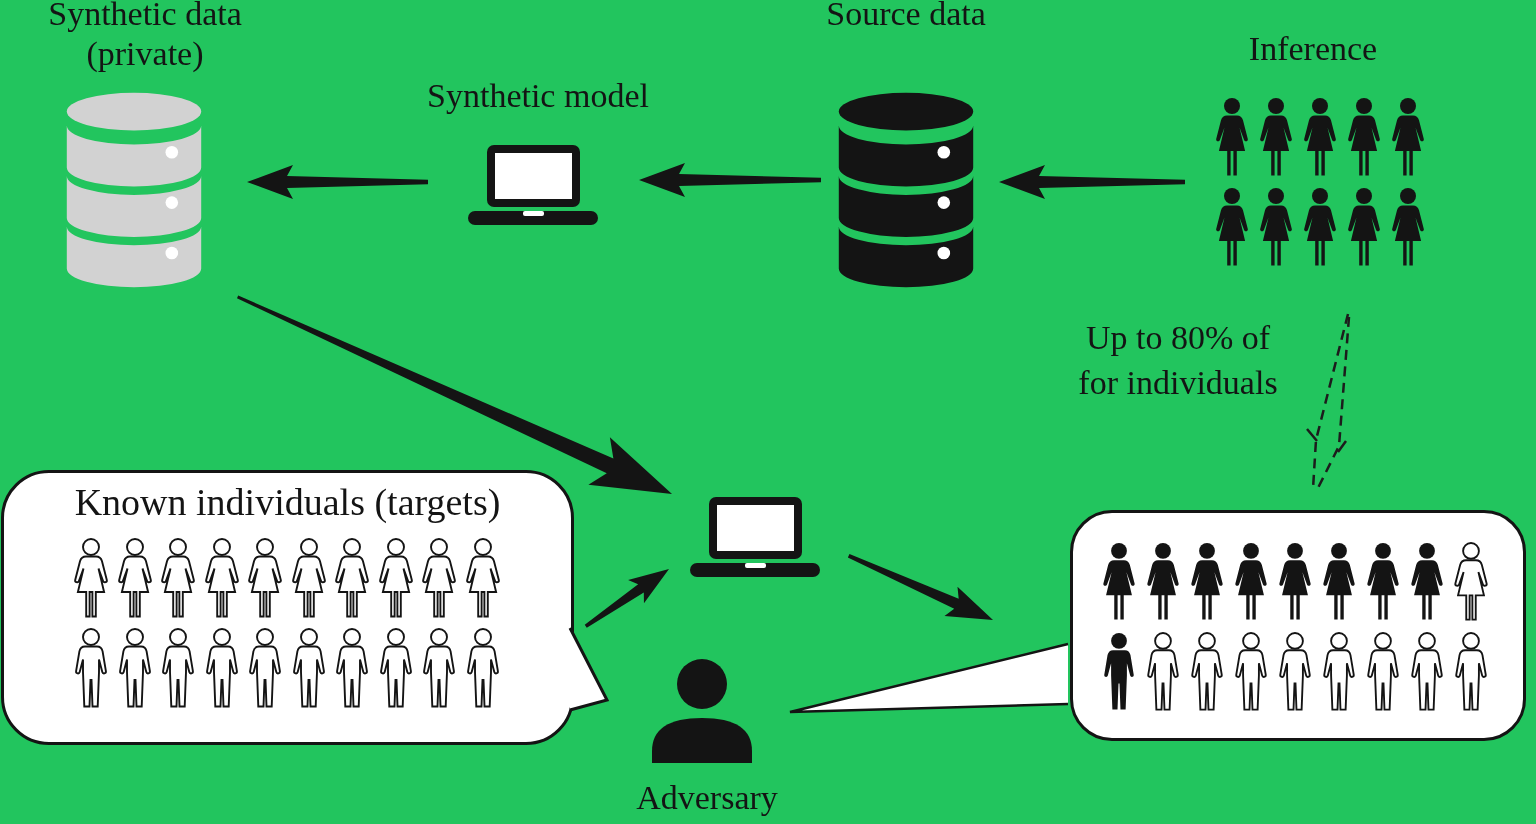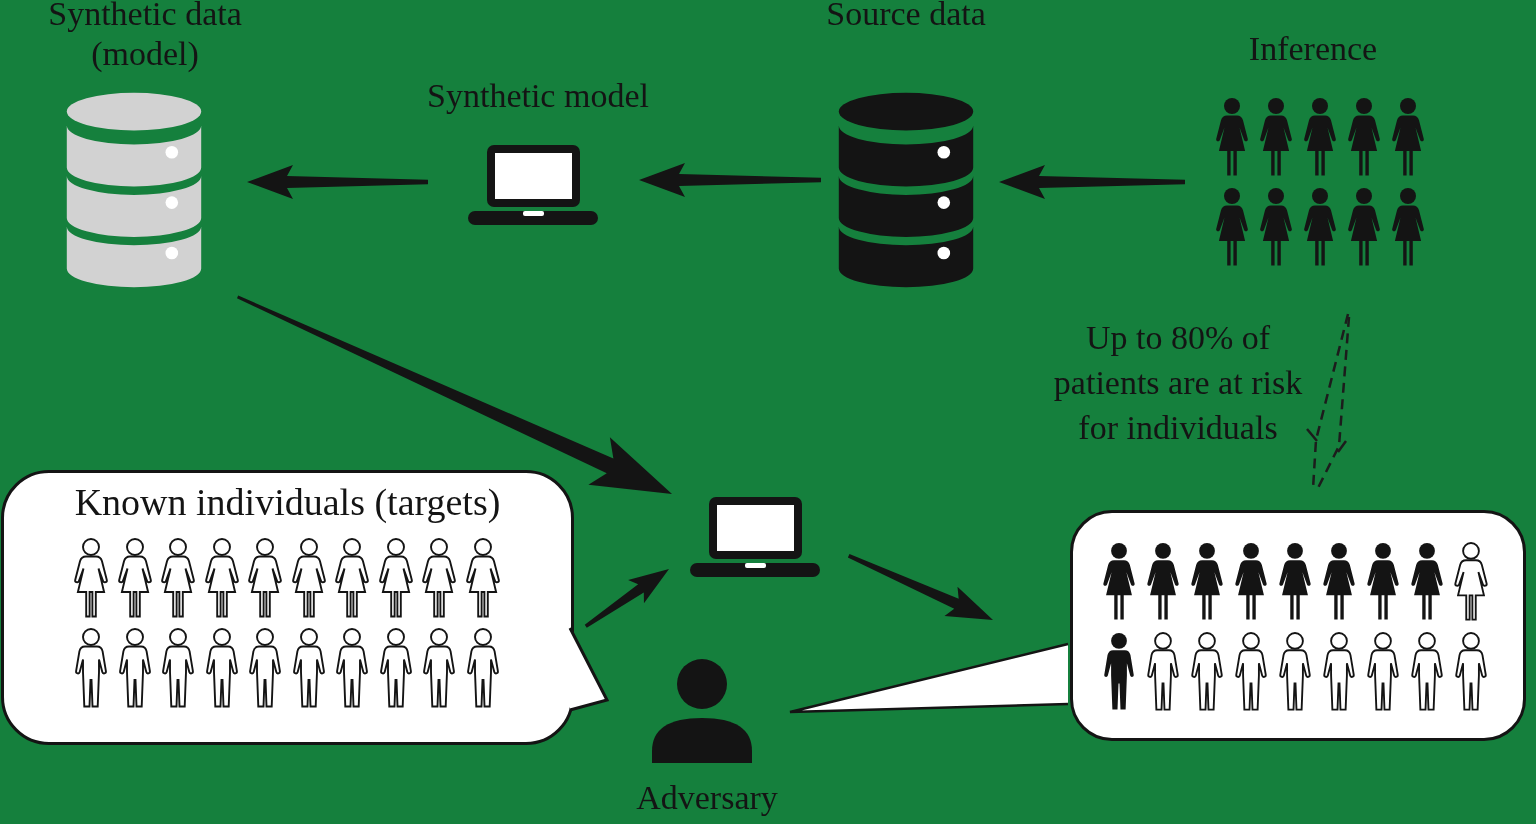--- a/index.html
+++ b/index.html
@@ -1,17 +1,17 @@
 <!DOCTYPE html>
 <html style="--ink: #141414; --db-gray: #d2d2d2;"><head>
 <meta charset="utf-8">
 <style>
   html,body{margin:0;padding:0;background:#fff;}
   .canvas{
-    position:relative;width:1536px;height:824px;background:#15803d;overflow:hidden;
+    position:relative;width:1536px;height:824px;background:#22c55e;overflow:hidden;
     font-family:"Liberation Serif","DejaVu Serif",serif;color:var(--ink,#141414);
   }
   .label{
     position:absolute;text-align:center;font-size:34px;line-height:40px;
     color:var(--ink,#141414);z-index:2;white-space:nowrap;
   }
   .bubble{
     position:absolute;background:#fff;border:3px solid var(--ink,#141414);
     box-sizing:border-box;z-index:0;
   }
@@ -87,21 +87,21 @@
       <path class="dashed" d="M1349 317 L1339 446 L1317 490"></path>
       <path class="dashed" style="stroke-dasharray:none" d="M1307 429 L1317 441 M1346 441 L1338 452"></path>
     </g>
 
     <path class="tail" d="M570 628 L607 700 L570 710"></path>
     <path class="tail" style="stroke-width:2.5px" d="M1068 644 L790 712 L1068 704"></path>
   </svg>
 
   <div class="label" style="left:25px;top:-6px;width:240px;">
     <div>Synthetic data</div>
-    <div>(model)</div>
+    <div>(private)</div>
   </div>
   <div class="label" style="left:388px;top:76px;width:300px;">Synthetic model</div>
   <div class="label" style="left:786px;top:-6px;width:240px;">
     <div>Source data</div>
   </div>
   <div class="label" style="left:1213px;top:29px;width:200px;">Inference</div>
 
   <svg class="icon-svg" style="left:62px;top:92px;width:144px;height:196px;color:var(--db-gray,#d2d2d2);" viewBox="0 0 100 140">
       <use href="#sym-database"></use>
     </svg>
@@ -220,21 +220,20 @@
       </div>
     </div>
 
   <svg class="icon-svg" style="left:652px;top:659px;width:100px;height:104px;color:var(--ink,#141414);" viewBox="0 0 100 104">
       <use href="#sym-user-bust"></use>
     </svg>
   <div class="label" style="left:607px;top:778px;width:200px;">Adversary</div>
 
   <div class="label" style="left:1020px;top:315px;width:316px;line-height:45px;">
     <div>Up to 80% of</div>
-    <div>patients are at risk</div>
     <div>for individuals</div>
   </div>
 
   <div class="people-grid" id="risk-grid">
       <div class="fig-row">
         <svg viewBox="0 0 40 85" class="fig fig-black">
           <use href="#sym-female"></use>
         </svg>
         <svg viewBox="0 0 40 85" class="fig fig-black">
           <use href="#sym-female"></use>

